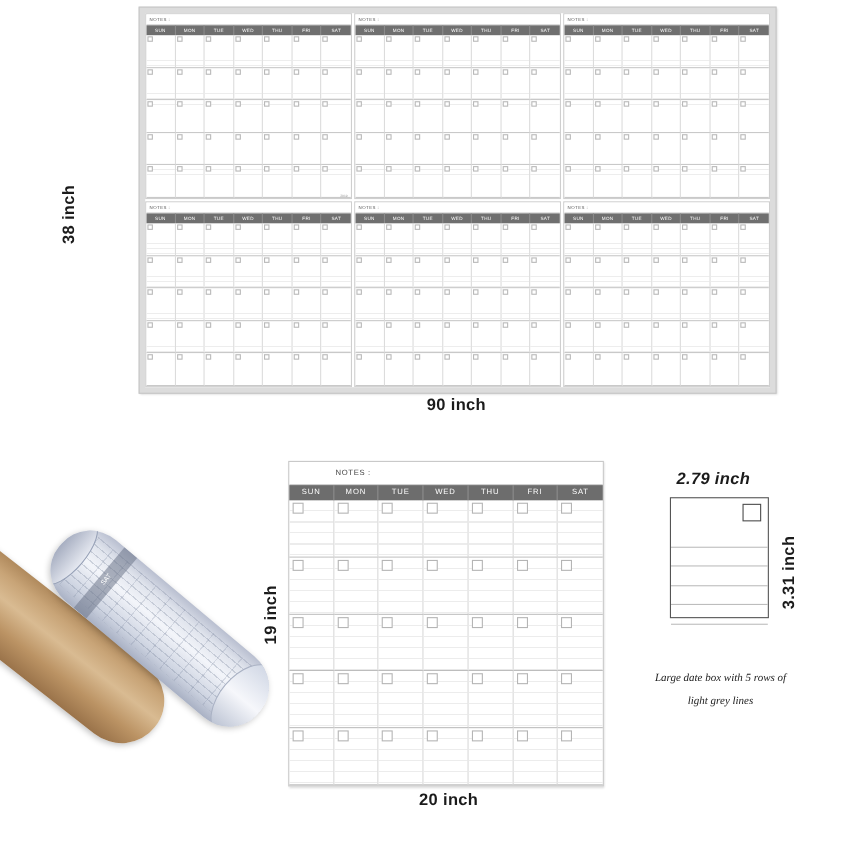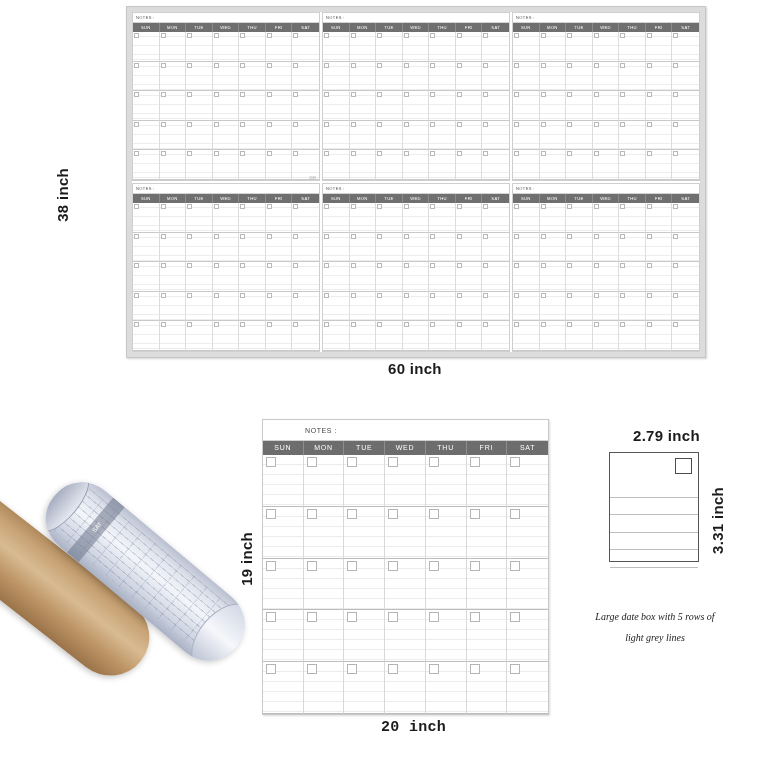--- a/index.html
+++ b/index.html
@@ -1039,21 +1039,21 @@
             <div class="daybox"></div>
           </div>
         </div>
     </div>
 
   </div>
 </div>
 
 <div class="dim-label vertical" style="left:54px; top:168px;">38 inch</div>
 
-<div class="dim-label" style="left:388px; top:360px;">60 inch</div>
+<div class="dim-label" style="left:388px; top:360px;">90 inch</div>
 
 <div id="single-calendar">
   <div class="sc-notes">NOTES :</div>
   <div class="sc-dow">
     <span>SUN</span>
     <span>MON</span>
     <span>TUE</span>
     <span>WED</span>
     <span>THU</span>
     <span>FRI</span>
@@ -1163,23 +1163,23 @@
         <div class="daybox"></div>
       </div>
       <div class="sc-cell">
         <div class="daybox"></div>
       </div>
     </div>
 </div>
 
 <div class="dim-label vertical" style="left:238px; top:532px;">19 inch</div>
 
-<div class="dim-label" style="left:381px; top:719px;font-family:Liberation Mono, monospace;">20 inch</div>
-
-<div class="dim-label" style="left:633px; top:427px;">2.79 inch</div>
+<div class="dim-label" style="left:381px; top:719px;">20 inch</div>
+
+<div class="dim-label" style="left:615px; top:427px;font-style:italic;">2.79 inch</div>
 
 <div id="detail-box">
   <div class="dbox"></div>
   <div class="dlines">
     <i></i>
     <i></i>
     <i></i>
     <i></i>
     <i></i>
   </div>

